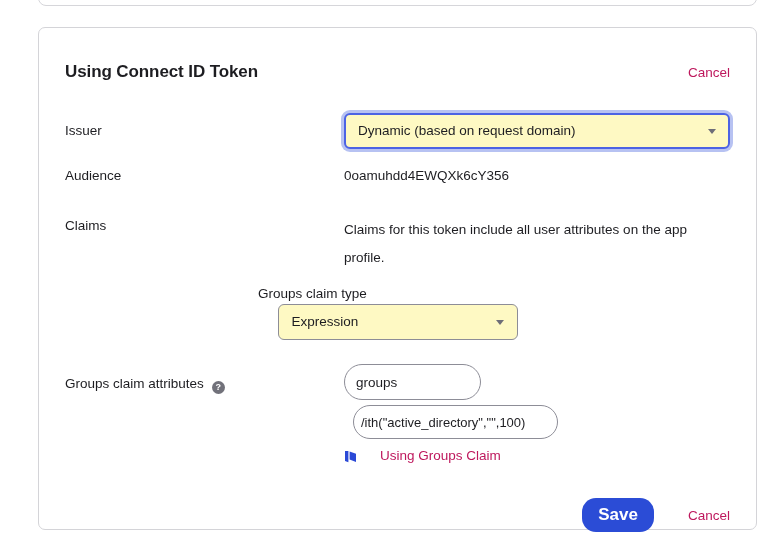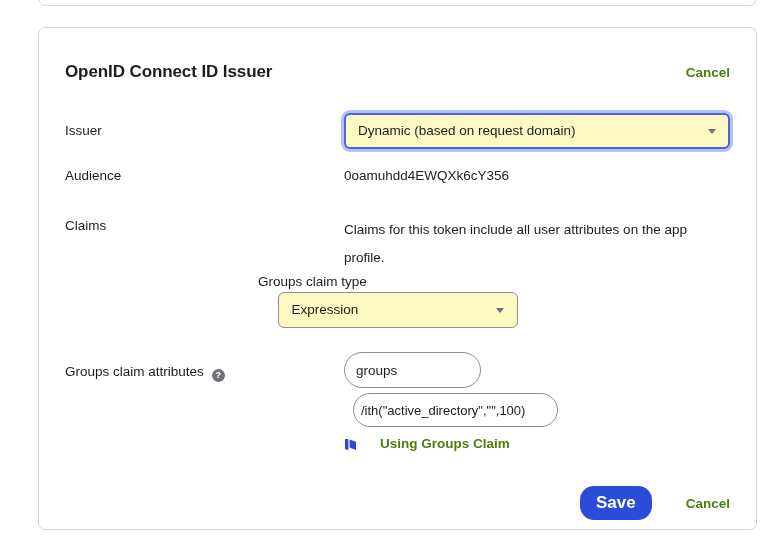--- a/index.html
+++ b/index.html
@@ -13,28 +13,28 @@
     position:absolute;left:38px;top:-16px;width:719px;height:22px;
     border:1px solid #d6d6da;border-radius:8px;background:#fff;box-sizing:border-box;
   }
   .card{
     position:absolute;left:38px;top:27px;width:719px;height:503px;
     border:1px solid #d4d4d8;border-radius:7px;background:#fff;
     box-sizing:border-box;padding:34px 26px 0 26px;
   }
   .card-header{display:flex;justify-content:space-between;align-items:center;margin-bottom:31px;}
   .card-header h1{margin:0;font-size:17px;font-weight:700;letter-spacing:-0.1px;color:#1d1d21;}
-  .link{color:#4d7c0f;font-weight:700;font-size:13.5px;text-decoration:none;cursor:pointer;text-align:center;}
+  .link{color:#be185d;font-weight:400;font-size:13.5px;text-decoration:none;cursor:pointer;text-align:center;}
   .row{display:flex;align-items:flex-start;}
   .label{width:279px;flex:none;font-size:13.5px;line-height:20px;color:#1d1d21;}
   .value{flex:1;min-width:0;font-size:13.5px;line-height:20px;color:#1d1d21;}
 
   .row-issuer{align-items:center;margin-bottom:17px;}
   .row-audience{margin-bottom:30px;}
-  .row-claims{}
+  .row-claims{margin-bottom:12px;}
   .row-claims .value{max-width:392px;line-height:28px;}
   .row-grouptype{align-items:center;margin-bottom:24px;flex-direction:column;}
   .row-expr .label{padding-top:10px;}
   .row-link{margin-top:7px;display:flex;align-items:center;gap:23px;}
   .row-buttons{justify-content:flex-end;align-items:center;margin-top:32px;gap:34px;}
 
   .select{
     height:36px;box-sizing:border-box;background:#fef9c3;
     border:1px solid #8d8d97;border-radius:6px;
     display:flex;align-items:center;justify-content:space-between;
@@ -73,21 +73,21 @@
   }
 </style>
 </head>
 <body>
 
 <div class="prev-card"></div>
 
 <div class="card">
 
   <div class="card-header">
-    <h1>OpenID Connect ID Issuer</h1>
+    <h1>Using Connect ID Token</h1>
     <a class="link">Cancel</a>
   </div>
 
   <div class="row row-issuer">
     <div class="label">Issuer</div>
     <div class="value">
       <div class="select full focused">
         <span>Dynamic (based on request domain)</span>
         <span class="caret"></span>
       </div>

